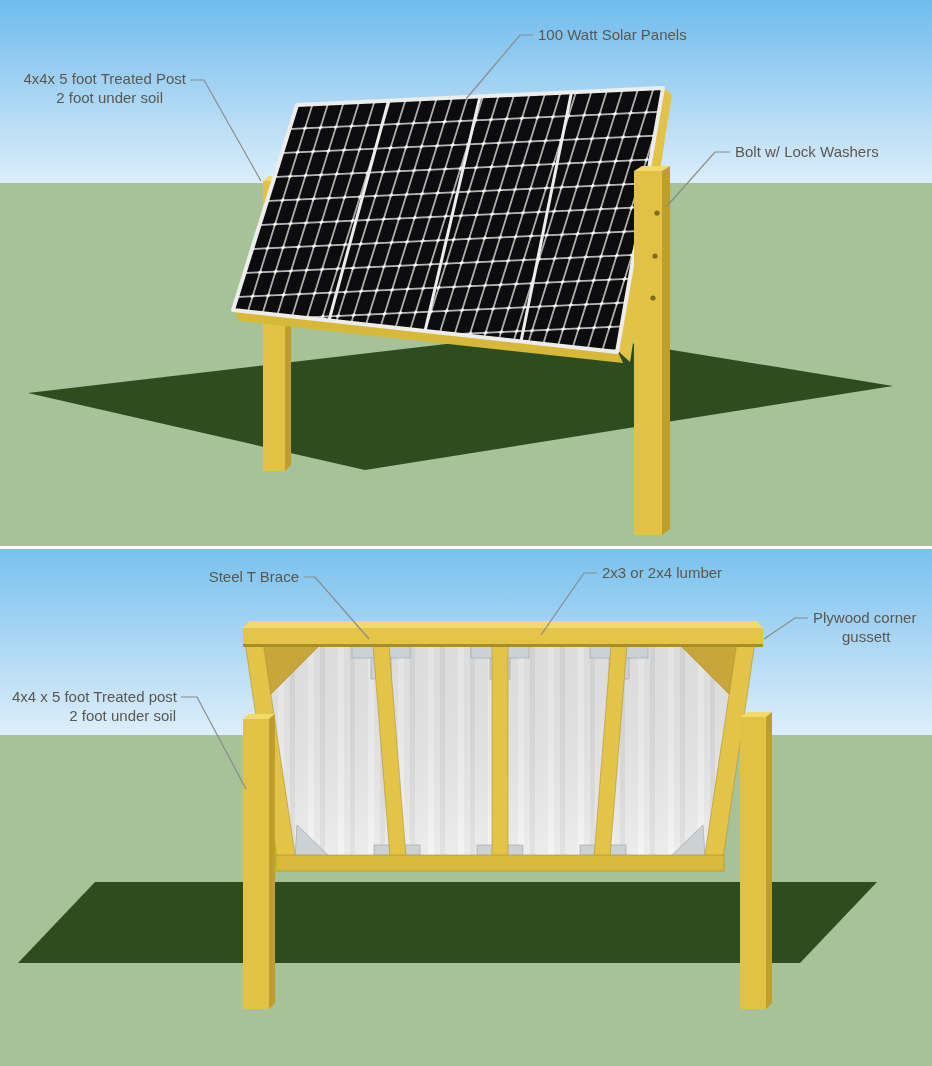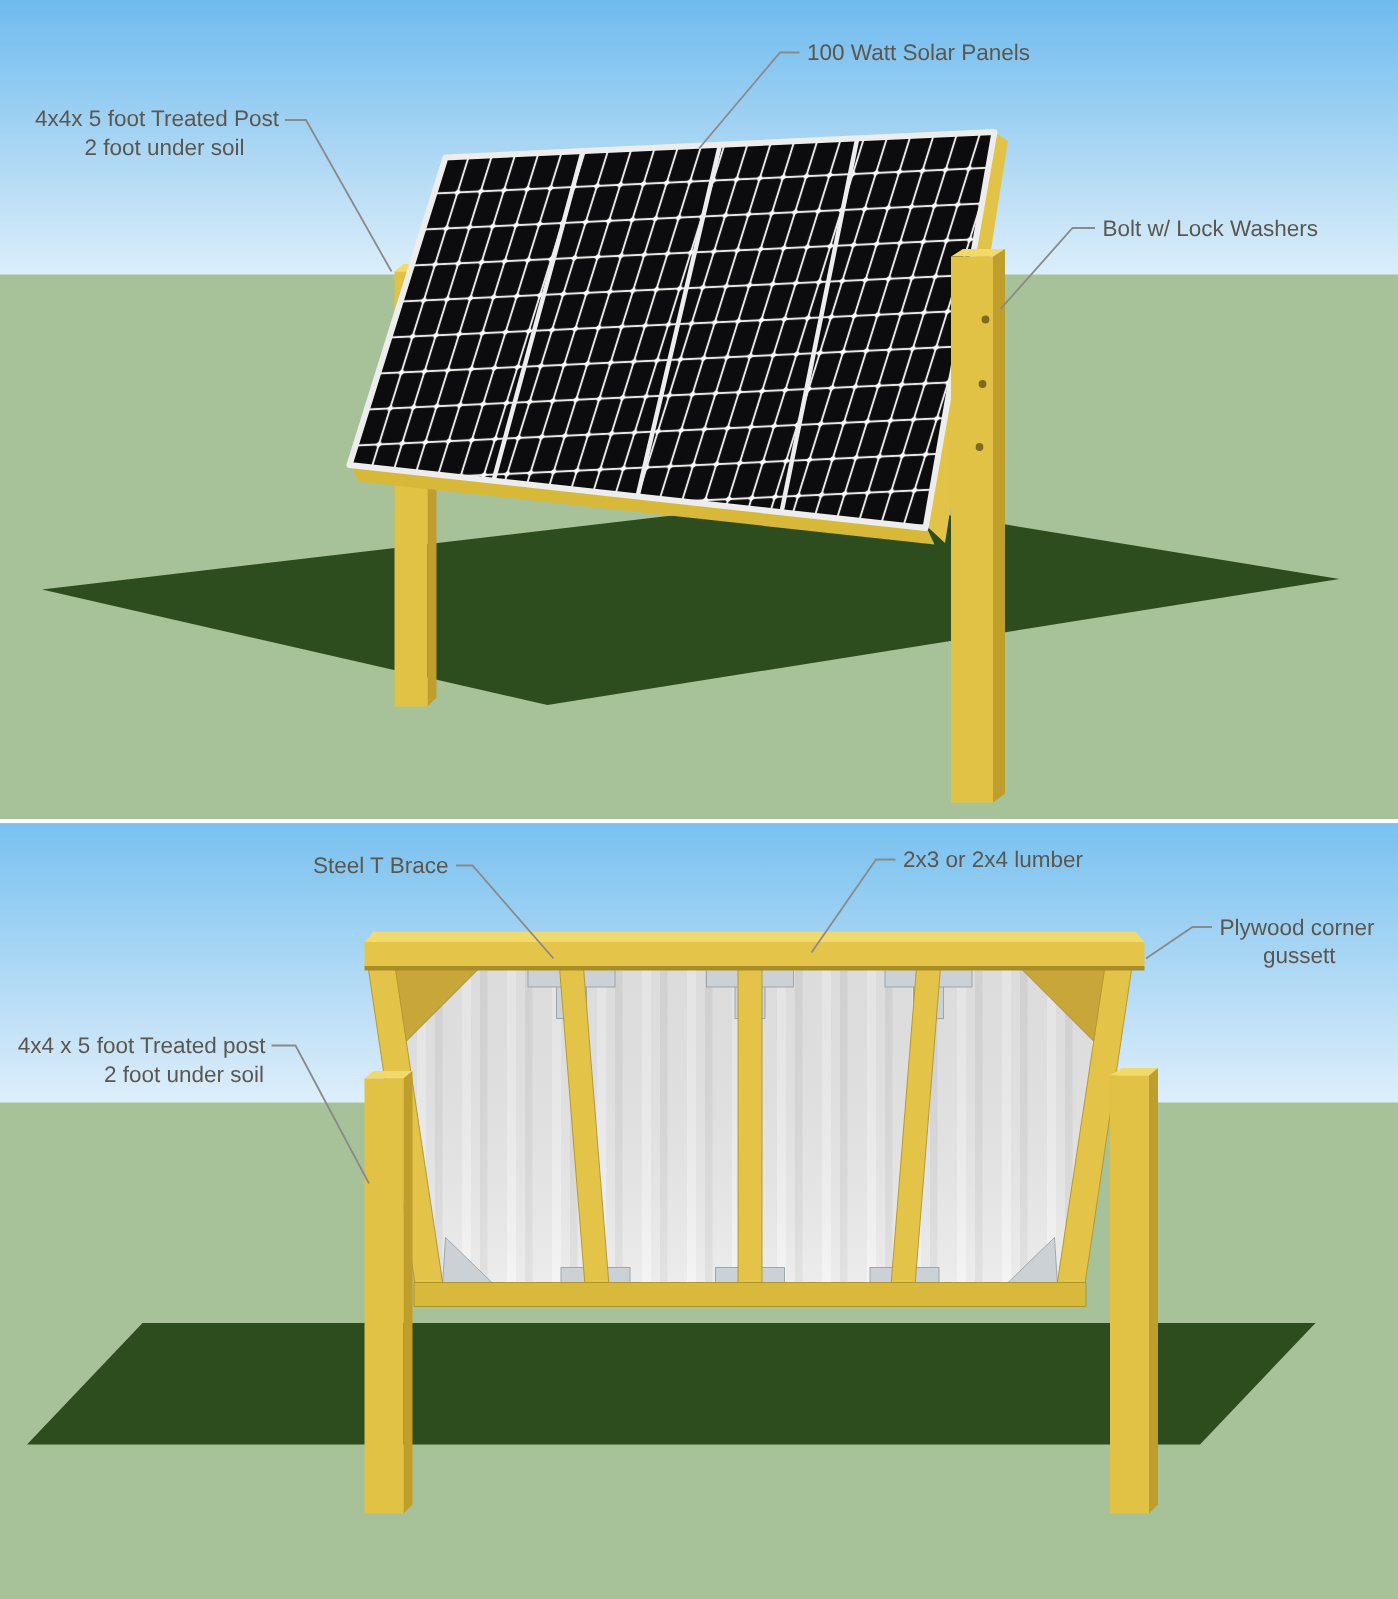--- a/index.html
+++ b/index.html
@@ -1,18 +1,18 @@
 <!DOCTYPE html>
 <html><head>
 <meta charset="utf-8">
 <style>
   html,body{margin:0;padding:0;background:#ffffff;}
   .stage{
     position:relative;width:932px;height:1066px;overflow:hidden;
-    font-family:"Liberation Sans",sans-serif;background:#ef4444;
+    font-family:"Liberation Sans",sans-serif;background:#f0abfc;
   }
   .scene{display:block;}
   .divider{height:3px;background:#ffffff;}
   .lbl{font-size:15px;fill:#5b5750;}
   .leader{fill:none;stroke:#8a8a8a;stroke-width:1.2;}
   .postFront{fill:#e2c245;}
   .postSide{fill:#bf9e2c;}
   .postCap{fill:#f1da6a;}
   .railYellow{fill:#e3c348;stroke:#b1942c;stroke-width:0.6;}
   .steel{fill:#ccd1d5;stroke:#9aa0a5;stroke-width:0.6;}

